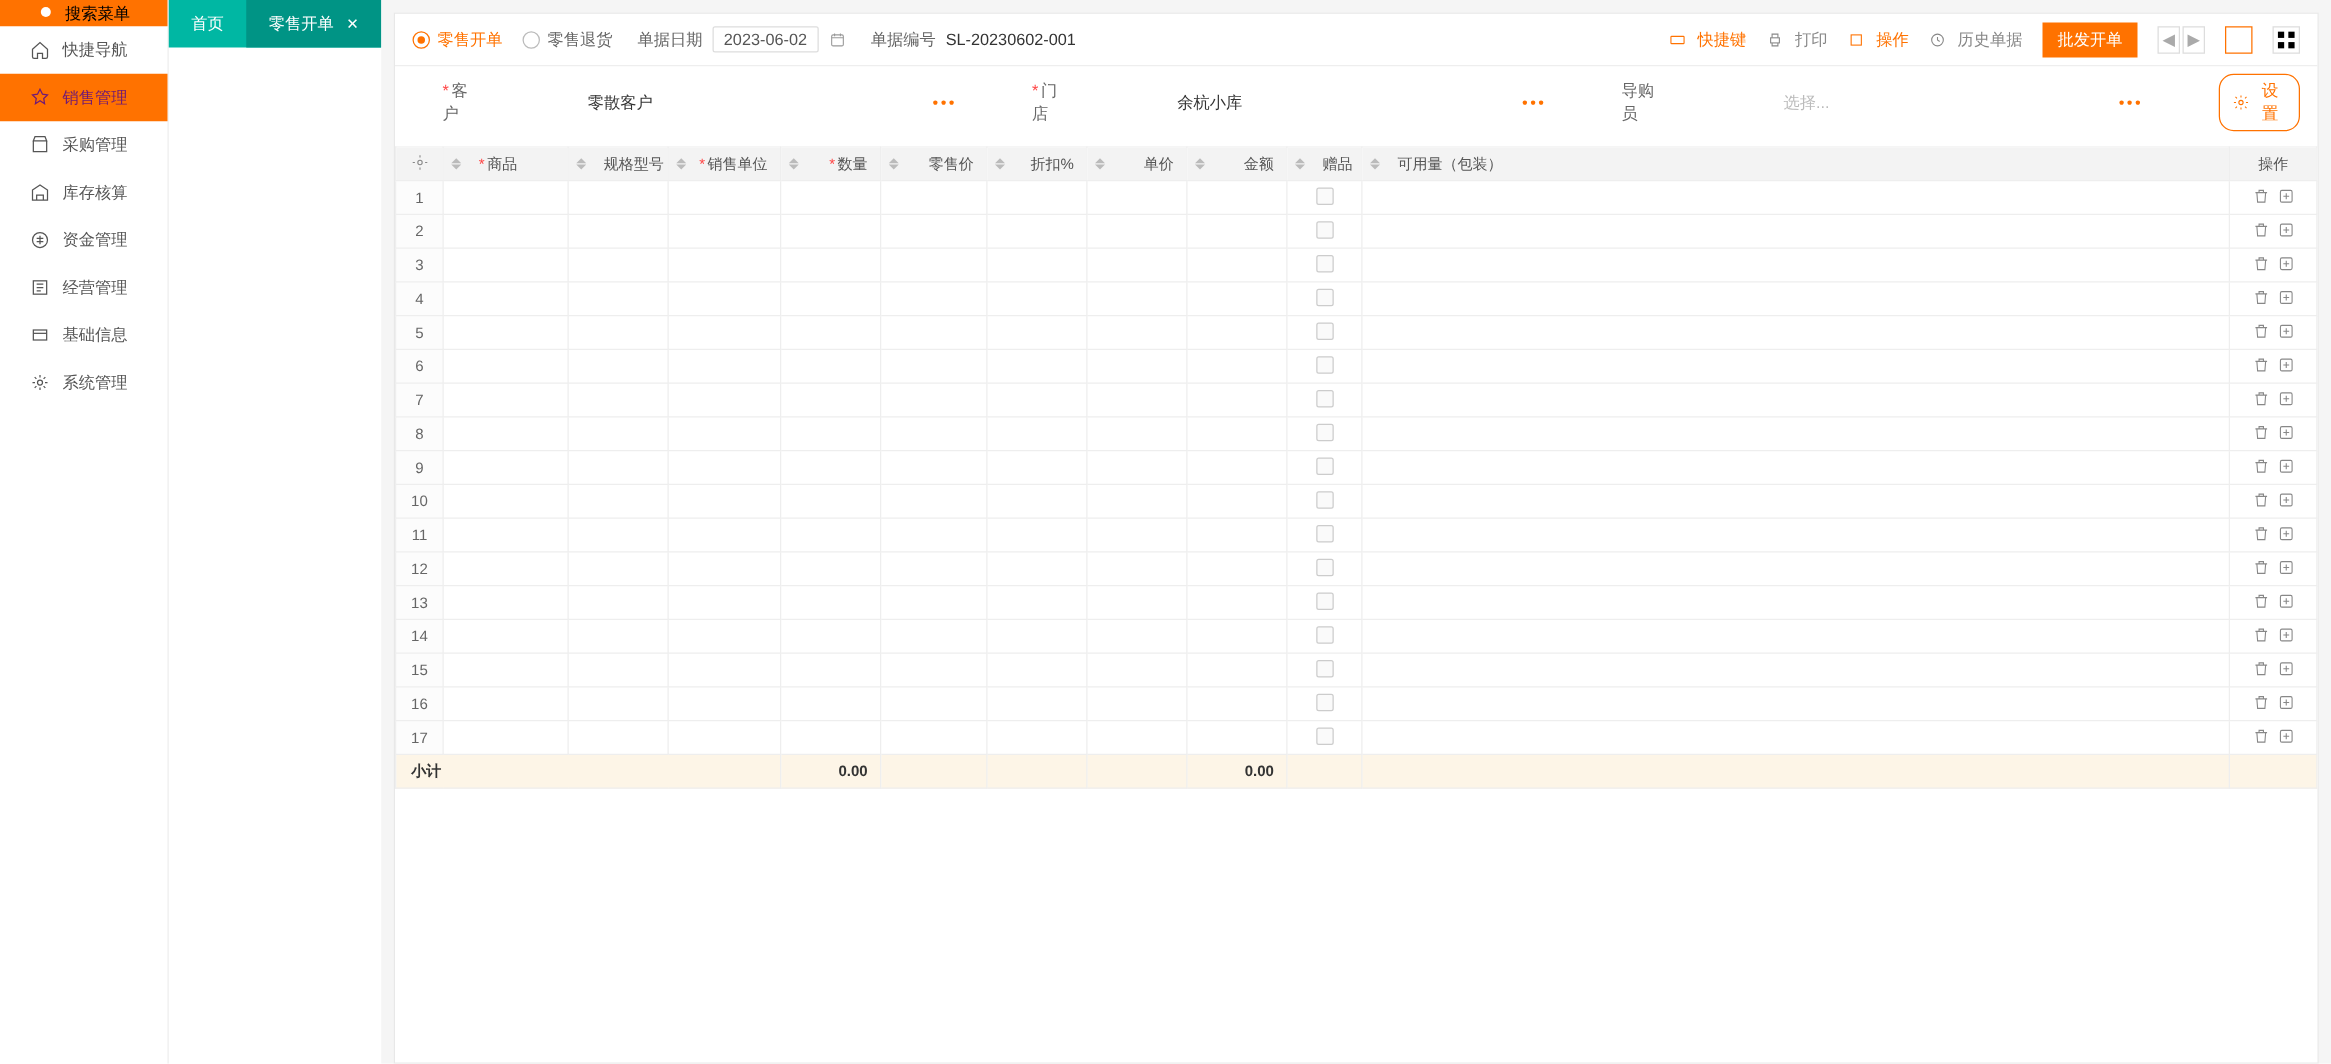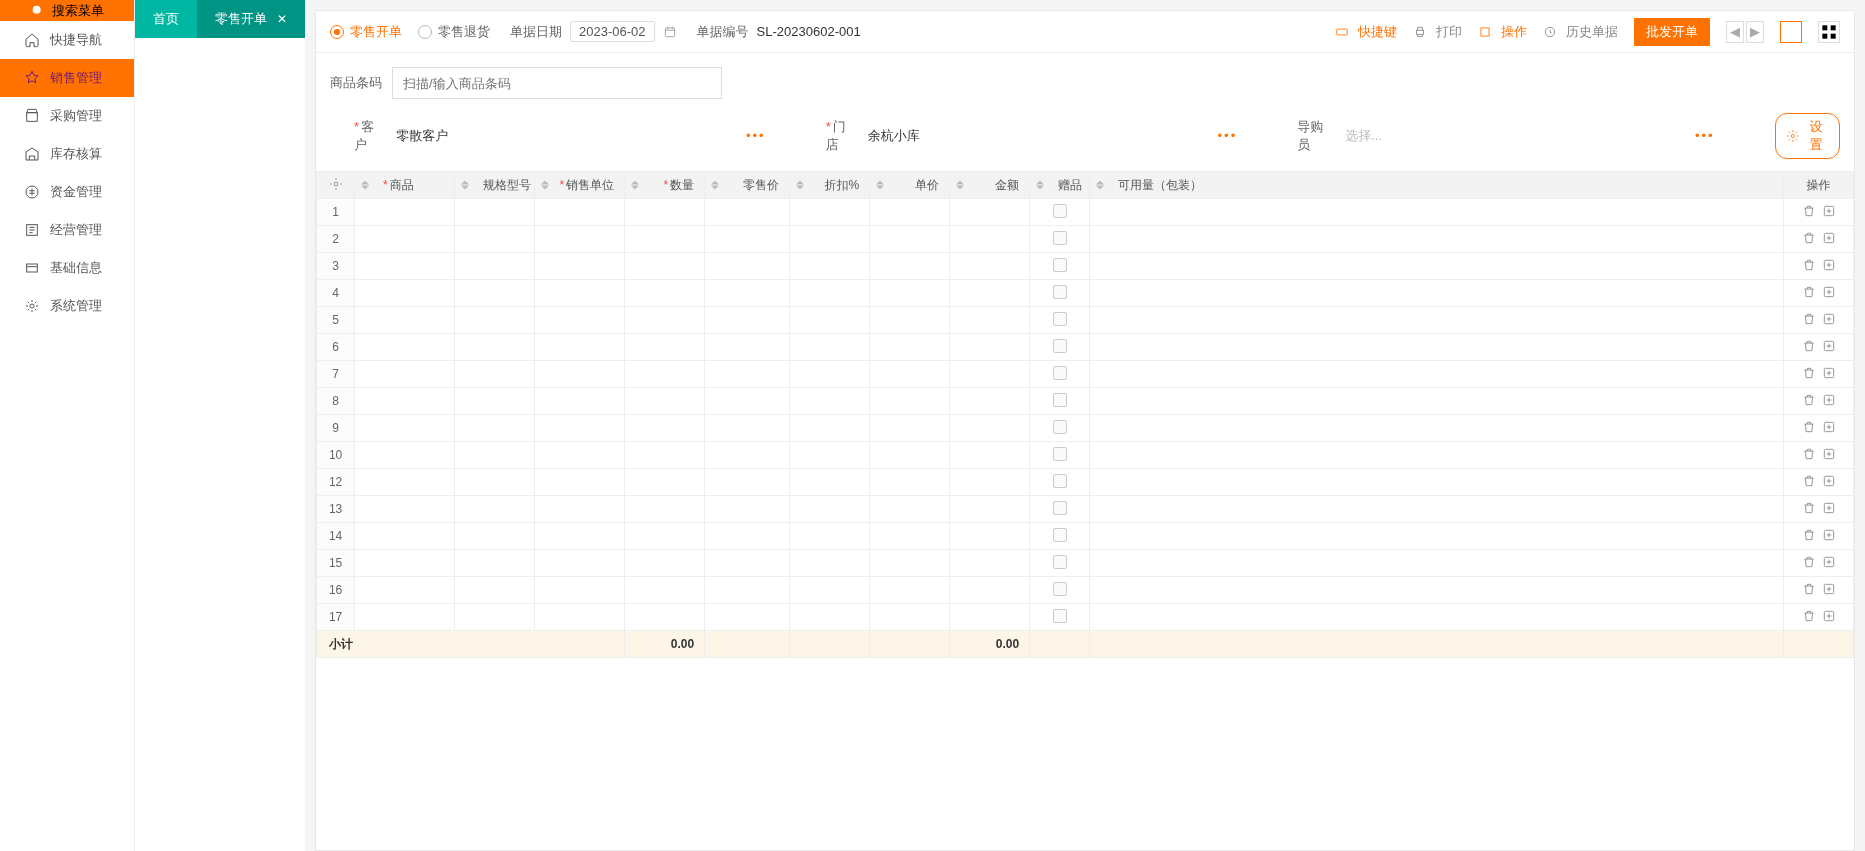--- a/index.html
+++ b/index.html
@@ -58,21 +58,21 @@
 .barcode-row label { color: #666; }
 .barcode-input { width: 330px; height: 32px; border: 1px solid #ddd; padding: 0 10px; font-size: 13px; }
 
 .filter-row { padding: 6px 14px 12px 38px; display: flex; align-items: center; gap: 60px; }
 .filter-item { display: flex; align-items: center; gap: 10px; position: relative; }
 .filter-item .req { color: #f44; margin-right: 2px; }
 .filter-item label { color: #666; }
 .filter-item .value { color: #333; min-width: 200px; }
 .filter-item .placeholder { color: #bbb; }
 .filter-item .more { color: #ff7200; cursor: pointer; letter-spacing: 2px; margin-left: auto; }
-.filter-field { display: flex; align-items: center; border-bottom: 1px solid transparent; width: 380px; }
+.filter-field { display: flex; align-items: center; border-bottom: 1px solid transparent; width: 380px; text-align: center; }
 .filter-field .more { margin-left: auto; }
 
 .settings-btn { margin-left: auto; border: 1px solid #ff7200; color: #ff7200; background: #fff; padding: 4px 10px; display: flex; align-items: center; gap: 4px; cursor: pointer; border-radius: 12px; }
 .settings-btn svg { width: 14px; height: 14px; stroke: currentColor; fill: none; stroke-width: 1.5; }
 
 
 .table-wrap { flex: 1; overflow: auto; display: flex; flex-direction: column; min-height: 0; }
 table { border-collapse: collapse; width: 100%; table-layout: fixed; }
 th, td { border: 1px solid #eee; height: 27px; font-size: 12px; }
 thead th { background: #f3f3f3; color: #555; font-weight: normal; position: relative; }
@@ -255,24 +255,20 @@
               <svg viewBox="0 0 24 24">
                   <rect x="4" y="4" width="6" height="6"></rect>
                   <rect x="14" y="4" width="6" height="6"></rect>
                   <rect x="4" y="14" width="6" height="6"></rect>
                   <rect x="14" y="14" width="6" height="6"></rect>
                 </svg>
             </span>
           </div>
         </div>
 
-        <div class="barcode-row">
-          <label>商品条码</label>
-          <input class="barcode-input" placeholder="扫描/输入商品条码" style="">
-        </div>
 
         <div class="filter-row">
           <div class="filter-item">
             <label><span class="req">*</span><span>客户</span></label>
             <div class="filter-field">
               <span class="value">零散客户</span>
               <span class="more">•••</span>
             </div>
           </div>
           <div class="filter-item">
@@ -548,20 +544,39 @@
                   <td class="check"><span></span></td>
                   <td></td>
                   <td class="ops"><svg viewBox="0 0 24 24">
                       <path d="M4 7h16M9 7V4h6v3M6 7l1 13h10l1-13"></path>
                     </svg><svg viewBox="0 0 24 24">
                       <rect x="4" y="4" width="16" height="16" rx="2"></rect>
                       <path d="M12 8v8M8 12h8"></path>
                     </svg></td>
                 </tr>
                 <tr>
+                  <td class="rownum">11</td>
+                  <td></td>
+                  <td></td>
+                  <td></td>
+                  <td></td>
+                  <td></td>
+                  <td></td>
+                  <td></td>
+                  <td></td>
+                  <td class="check"><span></span></td>
+                  <td></td>
+                  <td class="ops"><svg viewBox="0 0 24 24">
+                      <path d="M4 7h16M9 7V4h6v3M6 7l1 13h10l1-13"></path>
+                    </svg><svg viewBox="0 0 24 24">
+                      <rect x="4" y="4" width="16" height="16" rx="2"></rect>
+                      <path d="M12 8v8M8 12h8"></path>
+                    </svg></td>
+                </tr>
+                <tr>
                   <td class="rownum">12</td>
                   <td></td>
                   <td></td>
                   <td></td>
                   <td></td>
                   <td></td>
                   <td></td>
                   <td></td>
                   <td></td>
                   <td class="check"><span></span></td>

